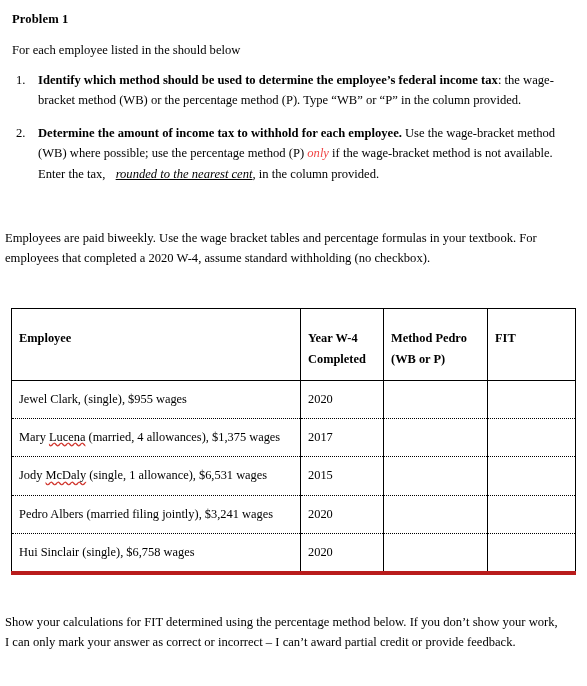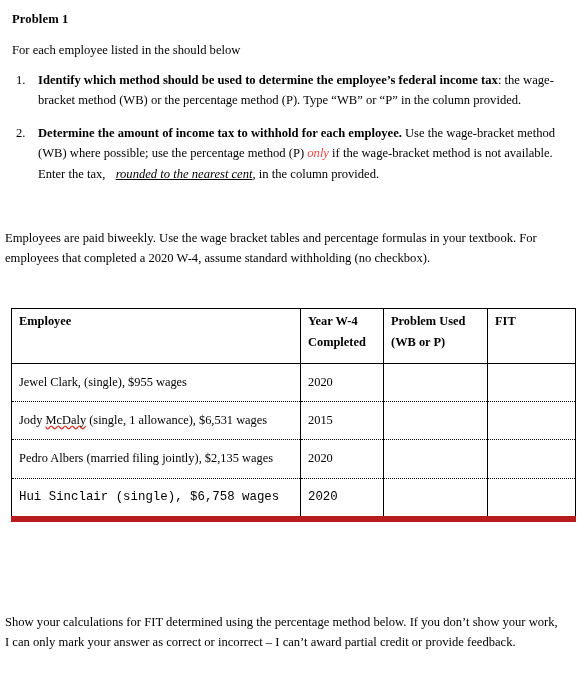--- a/index.html
+++ b/index.html
@@ -106,30 +106,29 @@
     padding: 8px 7px 8px 7px;
     vertical-align: top;
     text-align: left;
     line-height: 1.72;
     font-weight: normal;
   }
   table.fit-table thead th {
     font-weight: bold;
     border-top: 1px solid #000;
     border-bottom: 1px solid #000;
-    padding-top: 2px;
+    padding-top: 19px;
     padding-bottom: 9px;
   }
   table.fit-table tbody tr td {
     border-bottom: 1px dotted #000;
     margin-top: 34px;
   }
   table.fit-table tbody tr:last-child td {
-    border-bottom: 6px solid #b91c1c;
-    font-family: Liberation Mono, monospace;
+    border-bottom: 4px solid #b91c1c;
   }
   .hdr-l1 { display: block; }
   .hdr-l2 { display: block; }
   .spell {
     text-decoration: underline wavy #d0342c;
     text-decoration-skip-ink: none;
   }
 </style>
 </head>
 <body>
@@ -161,43 +160,49 @@
     <thead>
       <tr>
         <th>
           <span class="hdr-l1">Employee</span>
         </th>
         <th>
           <span class="hdr-l1">Year W-4</span>
           <span class="hdr-l2">Completed</span>
         </th>
         <th>
-          <span class="hdr-l1">Problem Used</span>
+          <span class="hdr-l1">Method Pedro</span>
           <span class="hdr-l2">(WB or P)</span>
         </th>
         <th>
           <span class="hdr-l1">FIT</span>
         </th>
       </tr>
     </thead>
     <tbody>
       <tr>
         <td><span>Jewel Clark, (single), $955 wages</span><span class="spell"></span><span></span></td>
         <td>2020</td>
         <td></td>
         <td></td>
       </tr>
       <tr>
+        <td><span>Mary </span><span class="spell">Lucena</span><span> (married, 4 allowances), $1,375 wages</span></td>
+        <td>2017</td>
+        <td></td>
+        <td></td>
+      </tr>
+      <tr>
         <td><span>Jody </span><span class="spell">McDaly</span><span> (single, 1 allowance), $6,531 wages</span></td>
         <td>2015</td>
         <td></td>
         <td></td>
       </tr>
       <tr>
-        <td><span>Pedro Albers (married filing jointly), $2,135 wages</span><span class="spell"></span><span></span></td>
+        <td><span>Pedro Albers (married filing jointly), $3,241 wages</span><span class="spell"></span><span></span></td>
         <td>2020</td>
         <td></td>
         <td></td>
       </tr>
       <tr>
         <td><span>Hui Sinclair (single), $6,758 wages</span><span class="spell"></span><span></span></td>
         <td>2020</td>
         <td></td>
         <td></td>
       </tr>

